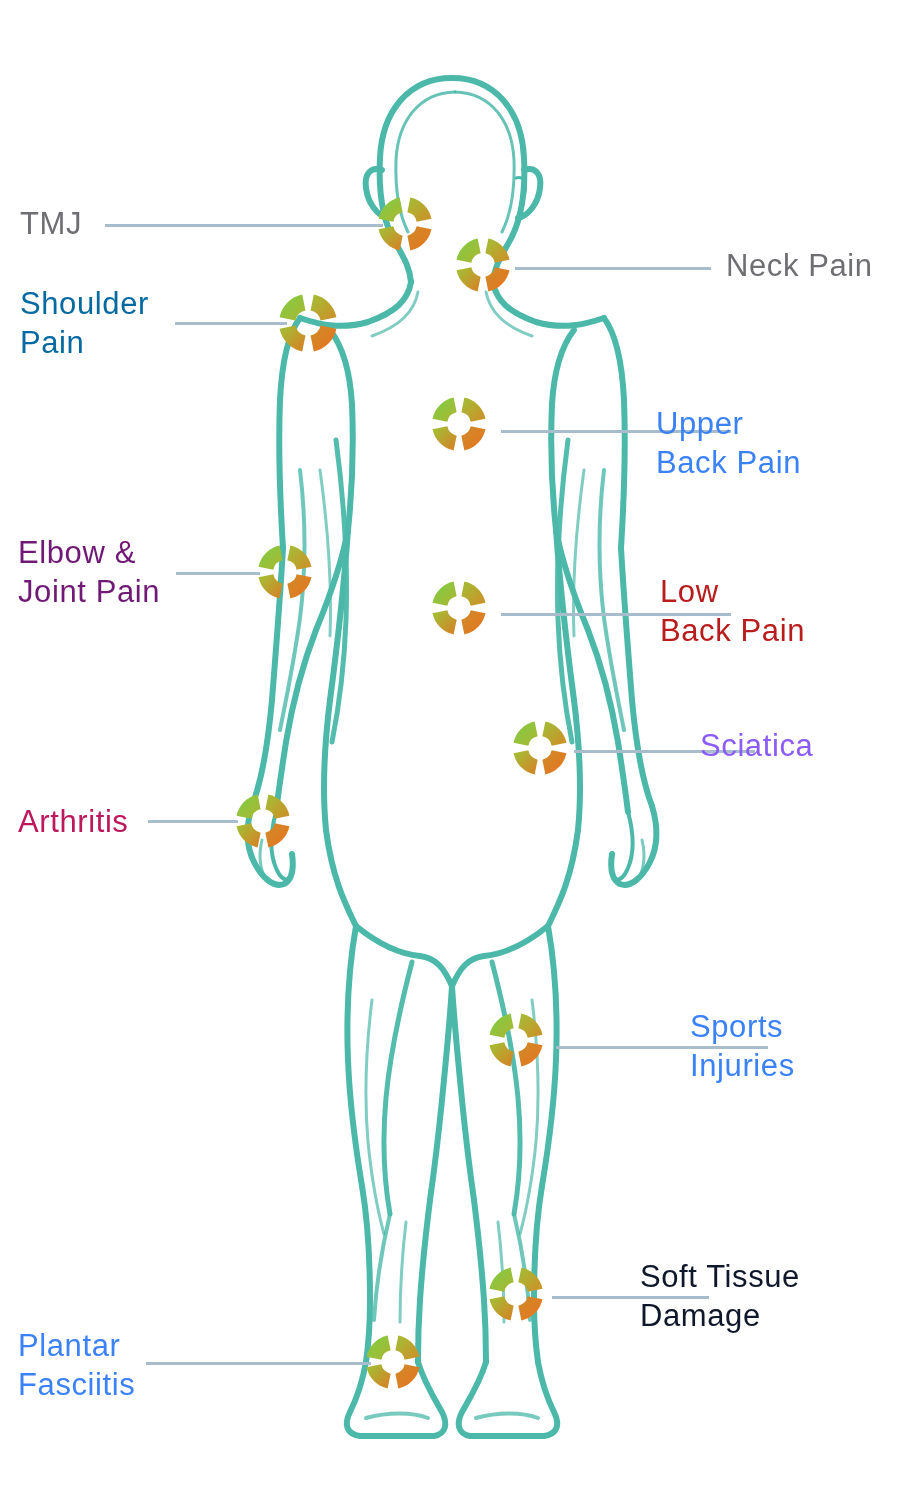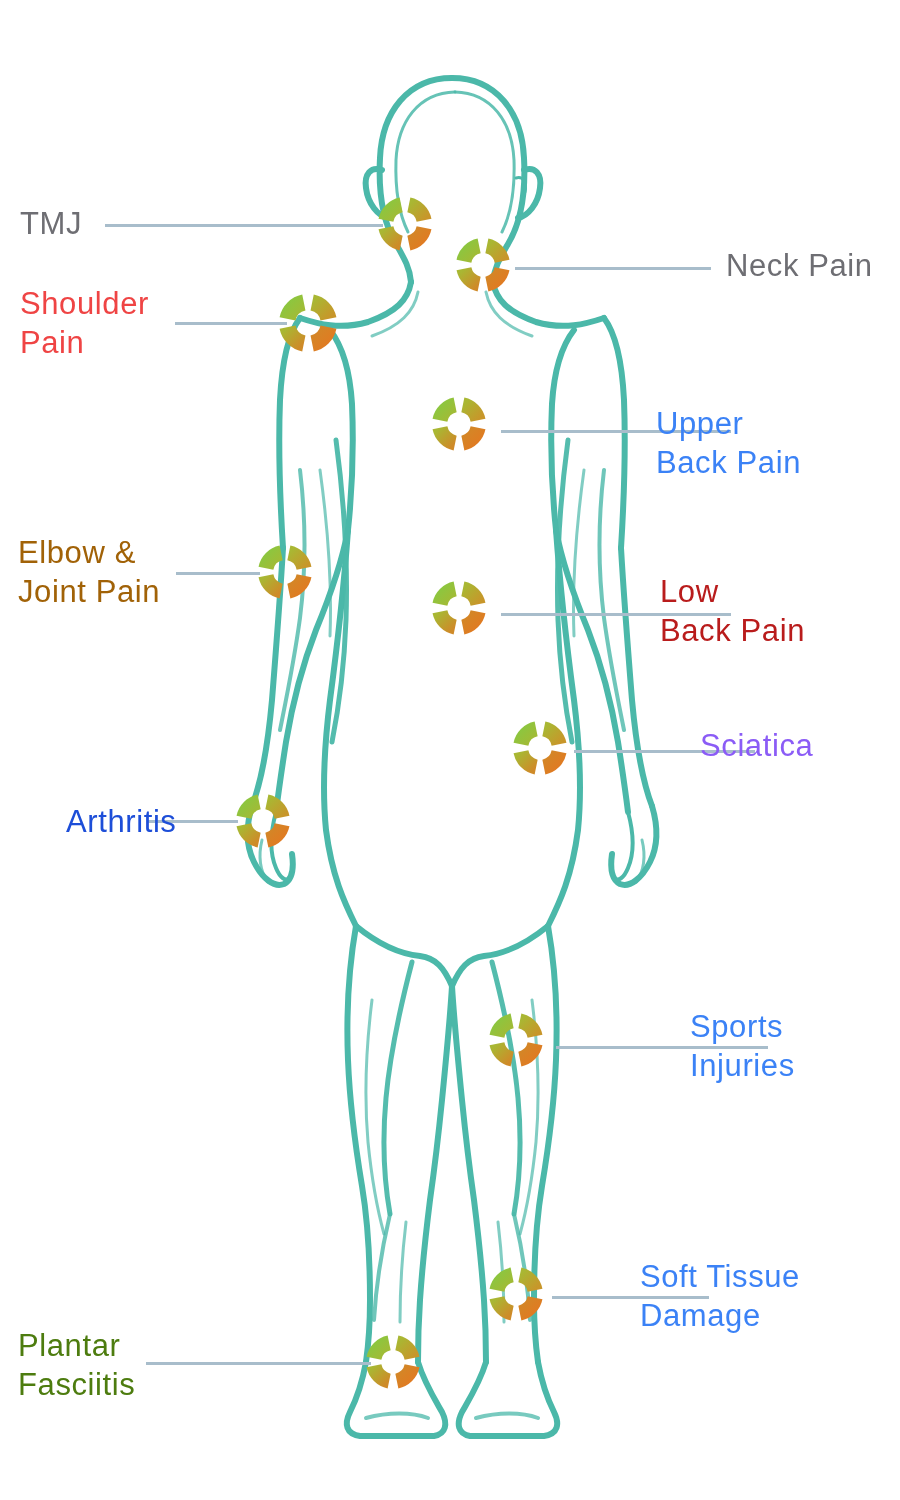--- a/index.html
+++ b/index.html
@@ -256,31 +256,31 @@
         <path d="M 373.95 1358.14 A 19.439999999999998 19.439999999999998 0 0 1 389.14 1342.95" fill="none" stroke="url(#gA)" stroke-width="15.120000000000001" stroke-linecap="butt"></path>
         <path d="M 396.86 1342.95 A 19.439999999999998 19.439999999999998 0 0 1 412.05 1358.14" fill="none" stroke="url(#gB)" stroke-width="15.120000000000001" stroke-linecap="butt"></path>
         <path d="M 389.14 1381.05 A 19.439999999999998 19.439999999999998 0 0 1 373.95 1365.86" fill="none" stroke="url(#gC)" stroke-width="15.120000000000001" stroke-linecap="butt"></path>
         <path d="M 412.05 1365.86 A 19.439999999999998 19.439999999999998 0 0 1 396.86 1381.05" fill="none" stroke="url(#gD)" stroke-width="15.120000000000001" stroke-linecap="butt"></path>
       </g>
     </svg>
 
   <div id="labels">
       <div class="label left" style="left: 20px; top: 205px; width: 80px; color: rgb(110, 110, 115);">TMJ</div>
       <div class="label right" style="left: 726px; top: 247px; width: 165px; color: rgb(110, 110, 115);">Neck Pain</div>
-      <div class="label left" style="left: 20px; top: 285px; width: 150px; color: #ef4444;">Shoulder
+      <div class="label left" style="left: 20px; top: 285px; width: 150px; color: #0369a1;">Shoulder
 Pain</div>
       <div class="label right" style="left: 656px; top: 405px; width: 230px; color: #3b82f6;">Upper
 Back Pain</div>
-      <div class="label left" style="left: 18px; top: 534px; width: 165px; color: #a16207;">Elbow &amp;
+      <div class="label left" style="left: 18px; top: 534px; width: 165px; color: #701a75;">Elbow &amp;
 Joint Pain</div>
       <div class="label right" style="left: 660px; top: 573px; width: 230px; color: #b91c1c;">Low
 Back Pain</div>
       <div class="label right" style="left: 700px; top: 727px; width: 190px; color: #8b5cf6;">Sciatica</div>
-      <div class="label left" style="left: 18px; top: 803px; width: 130px; color: #1d4ed8; margin-left: 48px;">Arthritis</div>
+      <div class="label left" style="left: 18px; top: 803px; width: 130px; color: #be185d;">Arthritis</div>
       <div class="label right" style="left: 690px; top: 1008px; width: 200px; color: #3b82f6;">Sports
 Injuries</div>
-      <div class="label right" style="left: 640px; top: 1258px; width: 250px; color: #3b82f6;">Soft Tissue
+      <div class="label right" style="left: 640px; top: 1258px; width: 250px; color: #0f172a;">Soft Tissue
 Damage</div>
-      <div class="label left" style="left: 18px; top: 1327px; width: 140px; color: #4d7c0f;">Plantar
+      <div class="label left" style="left: 18px; top: 1327px; width: 140px; color: #3b82f6;">Plantar
 Fasciitis</div>
     </div>
 
 </div>
 
 </body></html>

